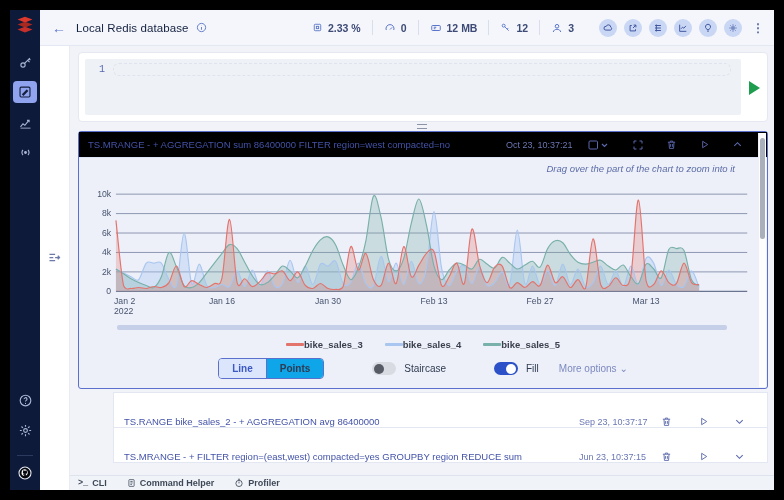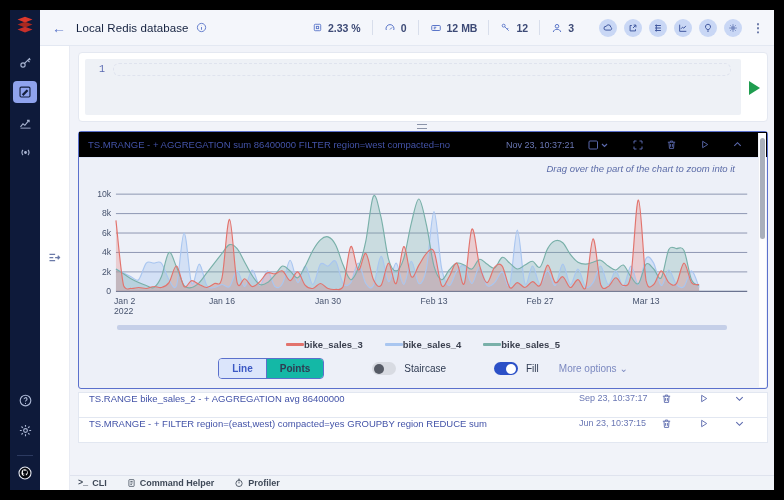--- a/index.html
+++ b/index.html
@@ -59,34 +59,34 @@
   .hdr-icons span, .row-icons span { cursor:pointer; display:flex; align-items:center; }
   .hint { text-align:right; padding:5px 32px 0 0; font-size:9.5px; font-style:italic; color:#5c6ca8; }
   .chart-wrap { padding:0 14px 0 10px; }
   .panbar { height:5px; background:#c5cfe8; border-radius:2px; margin:1px 40px 0 38px; cursor:pointer; }
   .legend { display:flex; justify-content:center; gap:22px; margin-top:9px; align-items:center; }
   .legend-item { display:flex; align-items:center; gap:0; cursor:pointer;justify-content:space-between; }
   .legend-swatch { width:18px; height:3px; border-radius:1px; }
   .legend-label { font-size:9.5px; font-weight:bold; color:#3a3f4e; }
   .controls { display:flex; align-items:center; justify-content:center; gap:0; margin:8px 0 9px 0; }
   .seg { display:flex; border:1px solid #5b70cc; border-radius:4px; overflow:hidden; }
-  .seg-btn { font-size:10px; padding:4px 13px; background:#14b8a6; color:#2f3b52; font-weight:bold; cursor:pointer; }
+  .seg-btn { font-size:10px; padding:4px 13px; background:#0ea5e9; color:#2f3b52; font-weight:bold; cursor:pointer; }
   .seg-btn.selected { background:#dbe5fb; color:#3b58c4; }
   .seg-btn + .seg-btn { border-left:1px solid #5b70cc; }
   .toggle { width:24px; height:13px; border-radius:7px; background:#d8dbe2; position:relative; cursor:pointer; }
   .toggle .knob { position:absolute; top:1.5px; left:2px; width:10px; height:10px; border-radius:50%; background:#565b66; }
   .toggle.on { background:#2b50c7; }
   .toggle.on .knob { left:auto; right:2px; background:#fff; }
   .ctl-label { font-size:10px; color:#2f3b52; margin-left:8px; }
   .more-opts { font-size:10px; color:#7c89c0; margin-left:20px; cursor:pointer; } .gap48 { width:48px; }
   .vtrack { position:absolute; top:1px; bottom:1px; right:1px; width:8px; background:#fdfdfe; border-left:1px solid #eef0f6; }
   .vthumb { position:absolute; top:5px; right:1.5px; width:5px; height:101px; background:#a9afbb; border-radius:3px; cursor:pointer; }
 
   
-  .q-row { height:26px; background:#fff; border:1px solid #e2e7f1; display:flex; align-items:flex-start; padding:0 10px 0 10px; margin-top:3px; }
+  .q-row { height:36px; background:#fff; border:1px solid #e2e7f1; display:flex; align-items:flex-end; padding:0 10px 0 10px; margin-top:3px;margin-left:35px; }
   .q-row + .q-row { margin-top:-1px; }
   .row-icons { display:flex; align-items:center; width:84px; justify-content:space-between; color:#5b69ad; flex-shrink:0; margin-right:12px; }
 
   
   .bottom-bar { height:15px; background:#f0f3f8; border-top:1px solid #dfe3ee; display:flex; align-items:center; padding-left:8px; gap:20px; flex-shrink:0; }
   .bb-item { display:flex; align-items:center; gap:4px; font-size:9px; font-weight:bold; color:#3e4857; cursor:pointer; }
   .bb-item .mono { font-family:"Liberation Mono", monospace; font-weight:bold; font-size:8.5px; }
   svg { display:block; }
 </style>
 </head>
@@ -290,21 +290,21 @@
 
         <div class="splitter">
               <div class="grip"></div>
             </div>
 
         <div class="results">
 
           <div class="chart-panel">
             <div class="panel-hdr">
               <span class="q-text">TS.MRANGE - + AGGREGATION sum 86400000 FILTER region=west compacted=no</span>
-              <span class="ts">Nov 23, 10:37:21</span>
+              <span class="ts">Oct 23, 10:37:21</span>
               <span class="hdr-icons">
                 <span>
                       <svg width="22" height="12" viewBox="0 0 44 24" fill="none" stroke="currentColor" stroke-width="2">
                         <rect x="2" y="4" width="17" height="16" rx="2"></rect>
                         <path d="M28 10l5 5 5-5" stroke-width="2.4"></path>
                       </svg>
                     </span>
                 <span>
                       <svg width="12" height="12" viewBox="0 0 24 24" fill="none" stroke="currentColor" stroke-width="2">
                         <path d="M4 9V4h5M15 4h5v5M20 15v5h-5M9 20H4v-5"></path>

